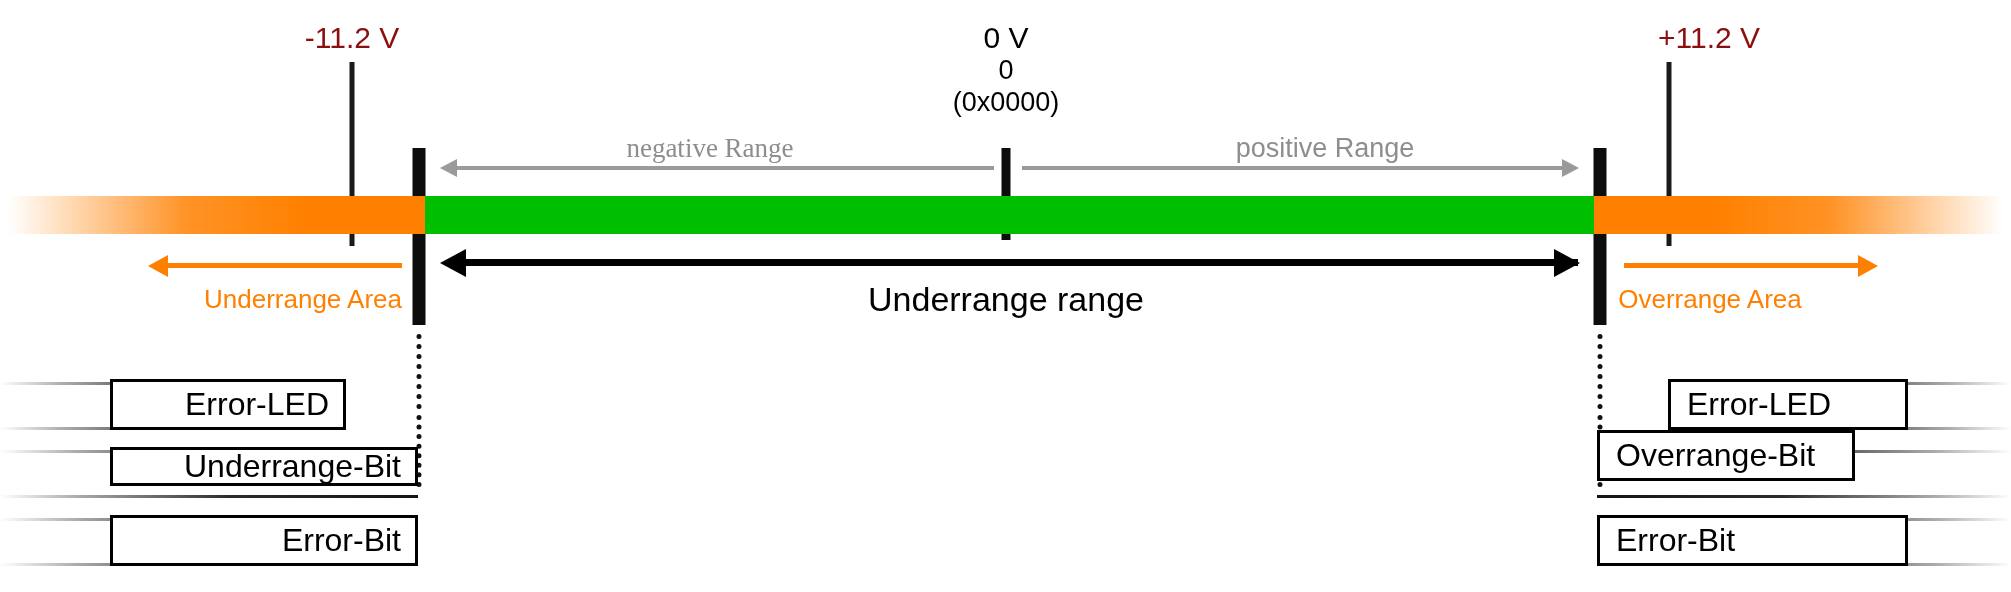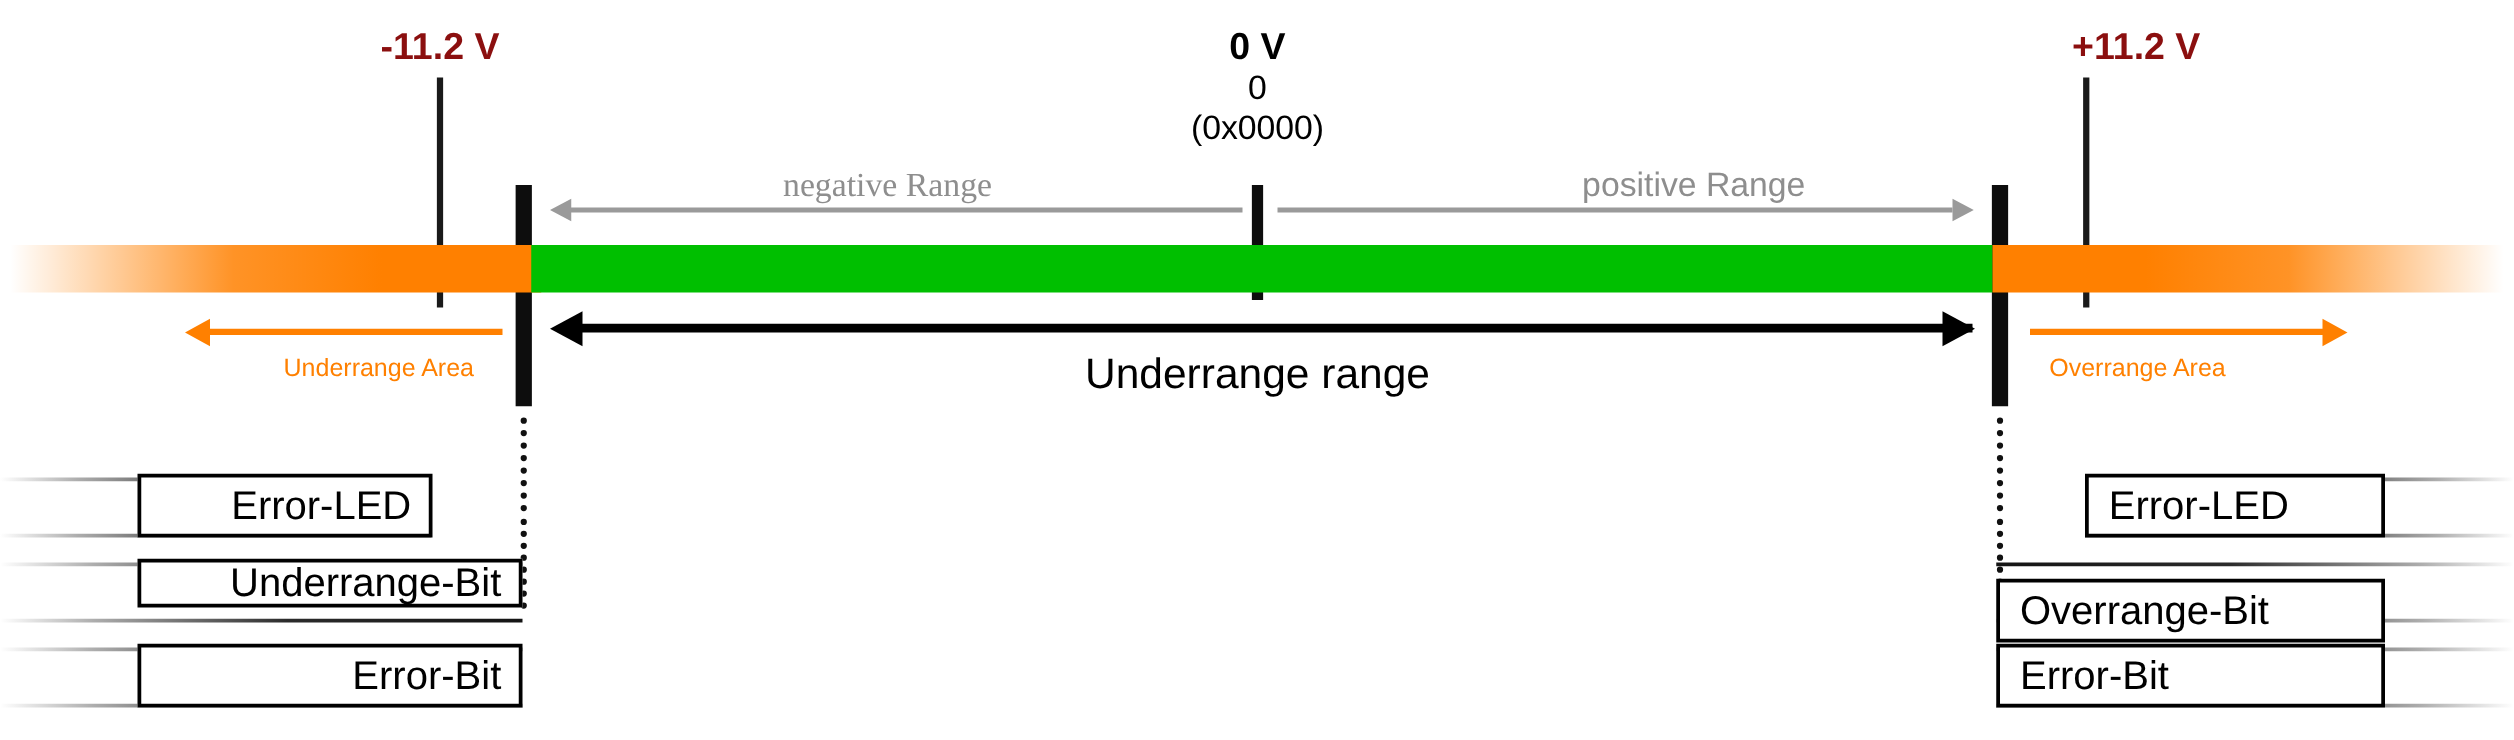--- a/index.html
+++ b/index.html
@@ -24,21 +24,21 @@
   
   .scale-label {
     position: absolute;
     text-align: center;
     line-height: 1.18;
     white-space: nowrap;
     transform: translateX(-50%);
   }
   .scale-volt {
     font-size: 30px;
-    font-weight: bold;
+    font-weight: normal;
     color: #000000;
     letter-spacing: 0px;
     text-align: center;
   }
   .scale-volt.limit {
     color: #8B0F0F;
   }
   .scale-digit {
     font-size: 27px;
     font-weight: normal;
@@ -122,21 +122,21 @@
   
   .range-caption {
     position: absolute;
     font-size: 27px;
     color: #8e8e8e;
     white-space: nowrap;
     transform: translateX(-50%);
   }
   .area-caption {
     position: absolute;
-    font-size: 20px;
+    font-size: 26px;
     color: #FF8000;
     white-space: nowrap;
     transform: translateX(-50%);
   }
   .measuring-caption {
     position: absolute;
     font-size: 34px;
     color: #000000;
     white-space: nowrap;
     transform: translateX(-50%);
@@ -205,21 +205,21 @@
   <div class="band-orange left" style="left:8px;   top:196px; width:425px;"></div>
   <div class="band-green" style="left:425px; top:196px; width:1169px;"></div>
   <div class="band-orange right" style="left:1594px; top:196px; width:409px;"></div>
 
   <div class="arrow-head head-gray-left" style="left:440px; top:159px;"></div>
   <div class="arrow-line arrow-gray" style="left:456px; top:166px; width:538px;"></div>
   <div class="range-caption" style="left:710px; top:133px;font-family:Liberation Serif, serif;">negative Range</div>
 
   <div class="arrow-line arrow-gray" style="left:1022px; top:166px; width:540px;"></div>
   <div class="arrow-head head-gray-right" style="left:1562px; top:159px;"></div>
-  <div class="range-caption" style="left:1355px; top:133px;">positive Range</div>
+  <div class="range-caption" style="left:1325px; top:133px;">positive Range</div>
 
   <div class="arrow-head head-or-left" style="left:148px; top:255px;"></div>
   <div class="arrow-line arrow-orange" style="left:167px; top:263px; width:235px;"></div>
   <div class="area-caption" style="left:303px; top:284px;">Underrange Area</div>
 
   <div class="arrow-line arrow-orange" style="left:1624px; top:263px; width:236px;"></div>
   <div class="arrow-head head-or-right" style="left:1858px; top:255px;"></div>
   <div class="area-caption" style="left:1710px; top:284px;">Overrange Area</div>
 
   <div class="arrow-head head-bk-left" style="left:440px;  top:249px;"></div>
@@ -238,19 +238,19 @@
   <div class="signal-rail rail-fade-left" style="left:0px;   top:518px; width:418px;"></div>
   <div class="signal-rail rail-fade-left" style="left:0px;   top:563px; width:418px;"></div>
   <div class="signal-box align-right" style="left:110px; top:515px; width:308px; height:51px;">Error-Bit</div>
 
   <div class="signal-rail rail-fade-right" style="left:1668px; top:382px; width:343px;"></div>
   <div class="signal-rail rail-fade-right" style="left:1668px; top:427px; width:343px;"></div>
   <div class="signal-box align-left" style="left:1668px; top:379px; width:240px; height:51px;">Error-LED</div>
 
   <div class="signal-rail rail-fade-right" style="left:1597px; top:450px; width:414px;"></div>
   <div class="signal-rail rail-fade-right" style="left:1597px; top:495px; width:414px;"></div>
-  <div class="signal-box align-left" style="left:1597px; top:463px; width:311px; height:51px;">Overrange-Bit</div>
+  <div class="signal-box align-left" style="left:1597px; top:430px; width:258px; height:51px;">Overrange-Bit</div>
 
   <div class="signal-rail rail-fade-right" style="left:1597px; top:518px; width:414px;"></div>
   <div class="signal-rail rail-fade-right" style="left:1597px; top:563px; width:414px;"></div>
   <div class="signal-box align-left" style="left:1597px; top:515px; width:311px; height:51px;">Error-Bit</div>
 
 </div>
 
 </body></html>

